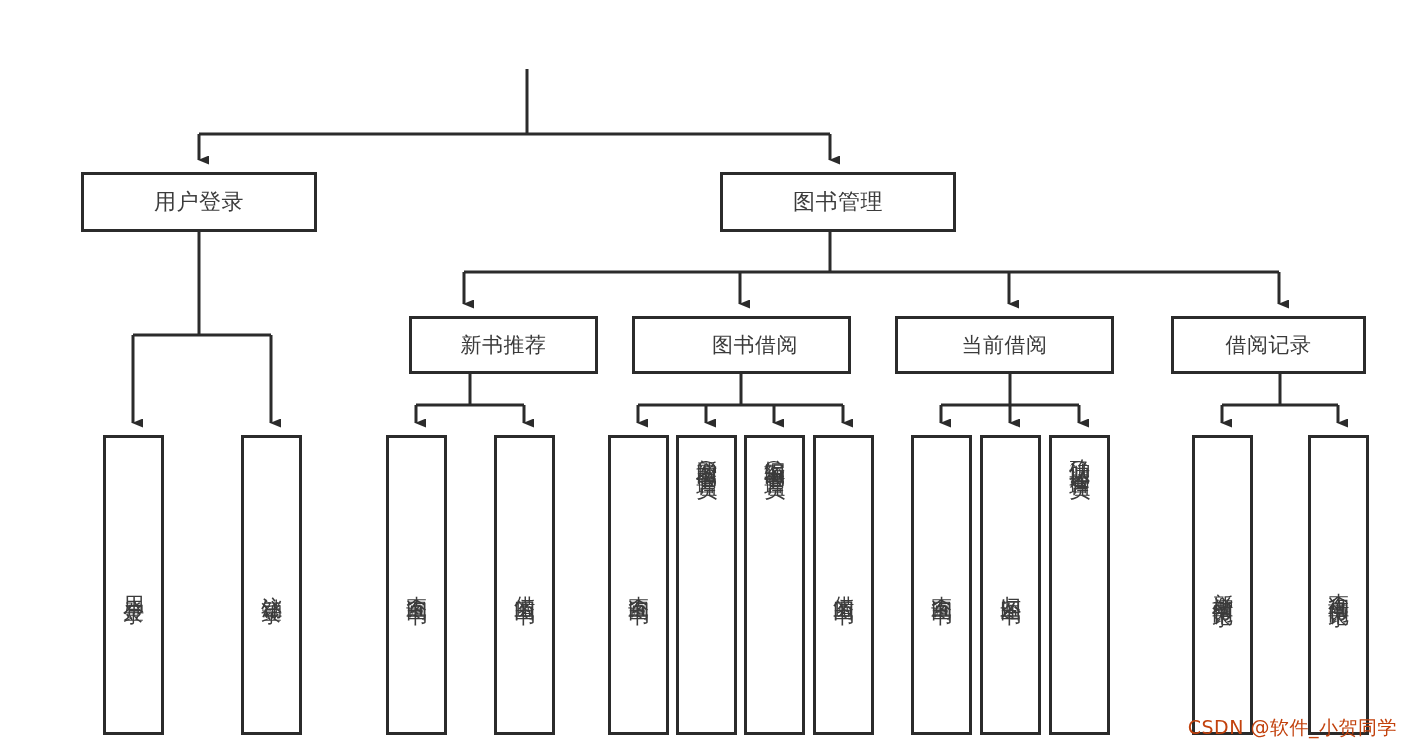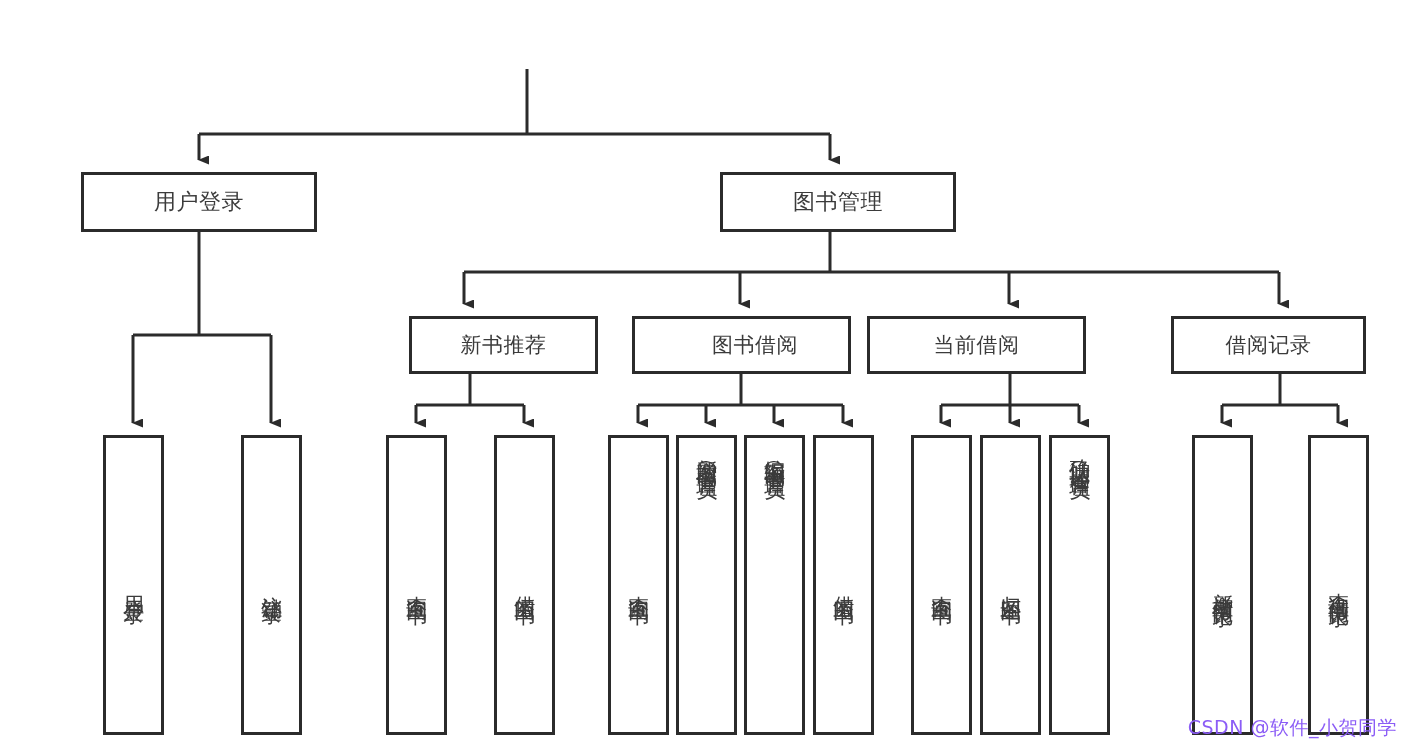--- a/index.html
+++ b/index.html
@@ -99,21 +99,21 @@
     align-items: flex-start;
   }
   .node.leaf .node-label.pad-top {
     margin-top: 4px;
   }
   .watermark {
     position: absolute;
     right: 8px;
     bottom: 6px;
     font-size: 19px;
-    color: #8b5cf6;
+    color: #c2410c;
     letter-spacing: 0.5px;
     z-index: 5;
     white-space: nowrap;
     font-family: "DejaVu Sans", "Liberation Sans", sans-serif;
   }
 </style>
 </head>
 <body>
 
 <div id="diagram-root">
@@ -175,21 +175,21 @@
   <div class="node level-2" style="left:712px; width:236px;margin-left:8px;">
     <span class="node-label">图书管理</span>
   </div>
 
   <div class="node level-3" style="left:361px; width:189px;margin-left:48px;">
     <span class="node-label">新书推荐</span>
   </div>
   <div class="node level-3" style="left:632px; width:219px;padding-left:27px;">
     <span class="node-label">图书借阅</span>
   </div>
-  <div class="node level-3" style="left:867px; width:219px;">
+  <div class="node level-3" style="left:895px; width:219px;">
     <span class="node-label">当前借阅</span>
   </div>
   <div class="node level-3" style="left:1171px; width:195px;">
     <span class="node-label">借阅记录</span>
   </div>
 
   <div class="node leaf align-center" style="left:103px; width:61px;">
     <span class="node-label">用户登录</span>
   </div>
   <div class="node leaf align-center" style="left:241px; width:61px;">

